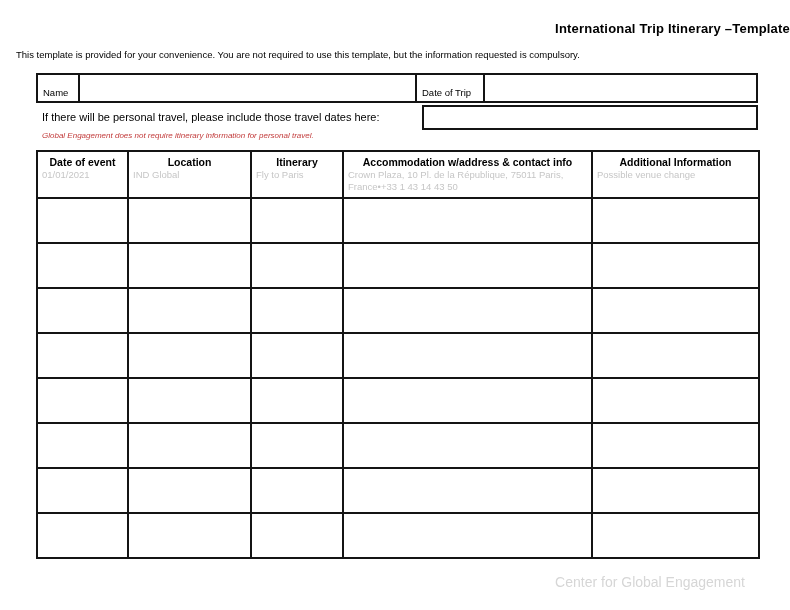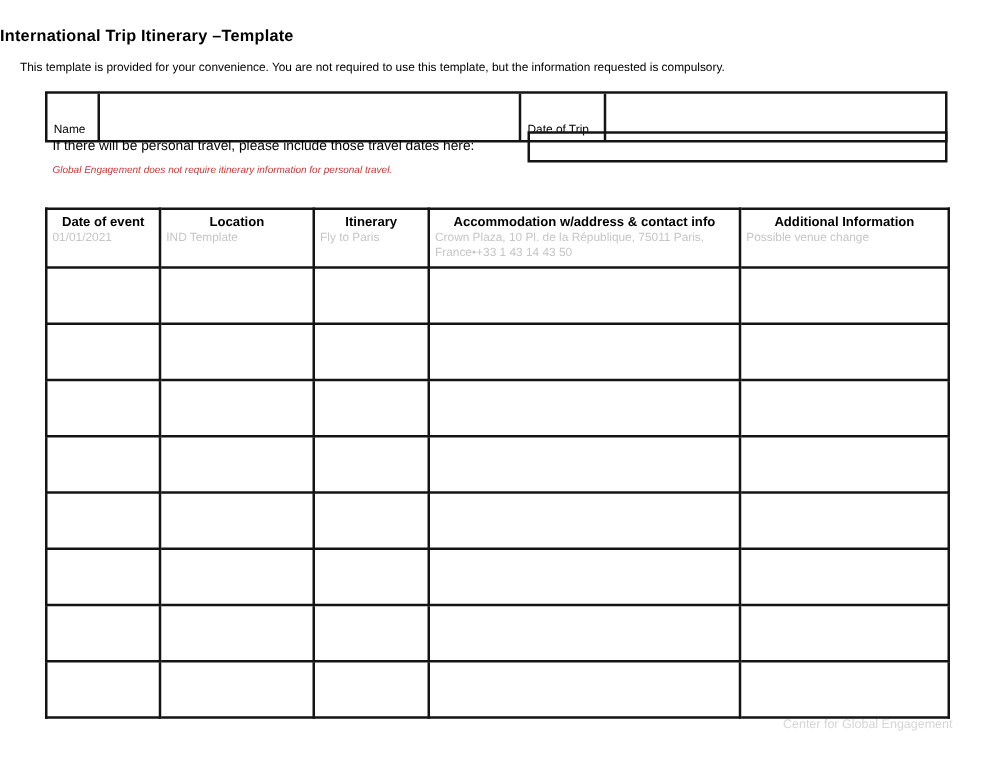--- a/index.html
+++ b/index.html
@@ -9,28 +9,28 @@
     --border:#141414;
   }
   *{box-sizing:border-box;}
   html,body{margin:0;padding:0;}
   body{
     width:790px;height:610px;background:#ffffff;position:relative;
     font-family:"Liberation Sans", sans-serif;color:#000;overflow:hidden;
   }
   .title{
     position:absolute;top:21px;left:0;width:100%;margin:0;
-    text-align:left;font-size:13px;font-weight:bold;letter-spacing:.2px;
+    text-align:right;font-size:13px;font-weight:bold;letter-spacing:.2px;
   }
   .subtitle{
     position:absolute;top:49px;left:16px;width:100%;margin:0;
     text-align:left;font-size:9.5px;
   }
   .name-row{
-    position:absolute;left:36px;top:73px;width:722px;height:41px;
+    position:absolute;left:36px;top:73px;width:722px;height:30px;
     display:flex;border:2px solid var(--border);
   }
   .name-row .cell{
     display:flex;align-items:flex-end;padding:0 5px 3px 5px;font-size:9.5px;
   }
   .cell.b-right{border-right:2px solid var(--border);}
   .w-name-label{width:42px;}
   .w-name-input{width:337px;}
   .w-date-label{width:68px;}
   .w-date-input{flex:1;}
@@ -39,37 +39,37 @@
   }
   .pt-box{
     position:absolute;left:422px;top:105px;width:336px;height:25px;
     border:2px solid var(--border);font-size:9.5px;padding:3px 5px;
   }
   .pt-note{
     position:absolute;left:42px;top:131px;font-size:8px;font-style:italic;
     color:var(--note);
   }
   table.itin{
-    position:absolute;left:36px;top:166px;width:722px;
+    position:absolute;left:36px;top:150px;width:722px;
     border-collapse:collapse;table-layout:fixed;
   }
   table.itin td{
     border:2px solid var(--border);padding:0;vertical-align:top;
   }
   table.itin tr.hrow td{height:47px;}
   table.itin tr.brow td{height:45px;}
   .hdr{
     font-weight:bold;font-size:10.5px;text-align:center;padding-top:4px;
   }
   .sample{
     font-size:9.5px;color:var(--sample);text-align:left;line-height:1.3;
     padding:1px 4px 0 4px;
   }
   .footer{
-    position:absolute;top:574px;right:28px;font-size:10px;color:var(--footer);
+    position:absolute;top:574px;right:45px;font-size:14px;color:var(--footer);
   }
 </style>
 </head>
 <body>
 
 <div class="page">
 
   <h1 class="title">International Trip Itinerary –Template</h1>
   <p class="subtitle">This template is provided for your convenience. You are not required to use this template, but the information requested is compulsory.</p>
 
@@ -93,21 +93,21 @@
         <col style="width: 167px;">
       </colgroup>
     <tbody>
         <tr class="hrow">
           <td>
             <div class="hdr">Date of event</div>
             <div class="sample">01/01/2021</div>
           </td>
           <td>
             <div class="hdr">Location</div>
-            <div class="sample">IND Template</div>
+            <div class="sample">IND Global</div>
           </td>
           <td>
             <div class="hdr">Itinerary</div>
             <div class="sample">Fly to Paris</div>
           </td>
           <td>
             <div class="hdr">Accommodation w/address &amp; contact info</div>
             <div class="sample">Crown Plaza, 10 Pl. de la République, 75011 Paris, France•+33 1 43 14 43 50</div>
           </td>
           <td>

